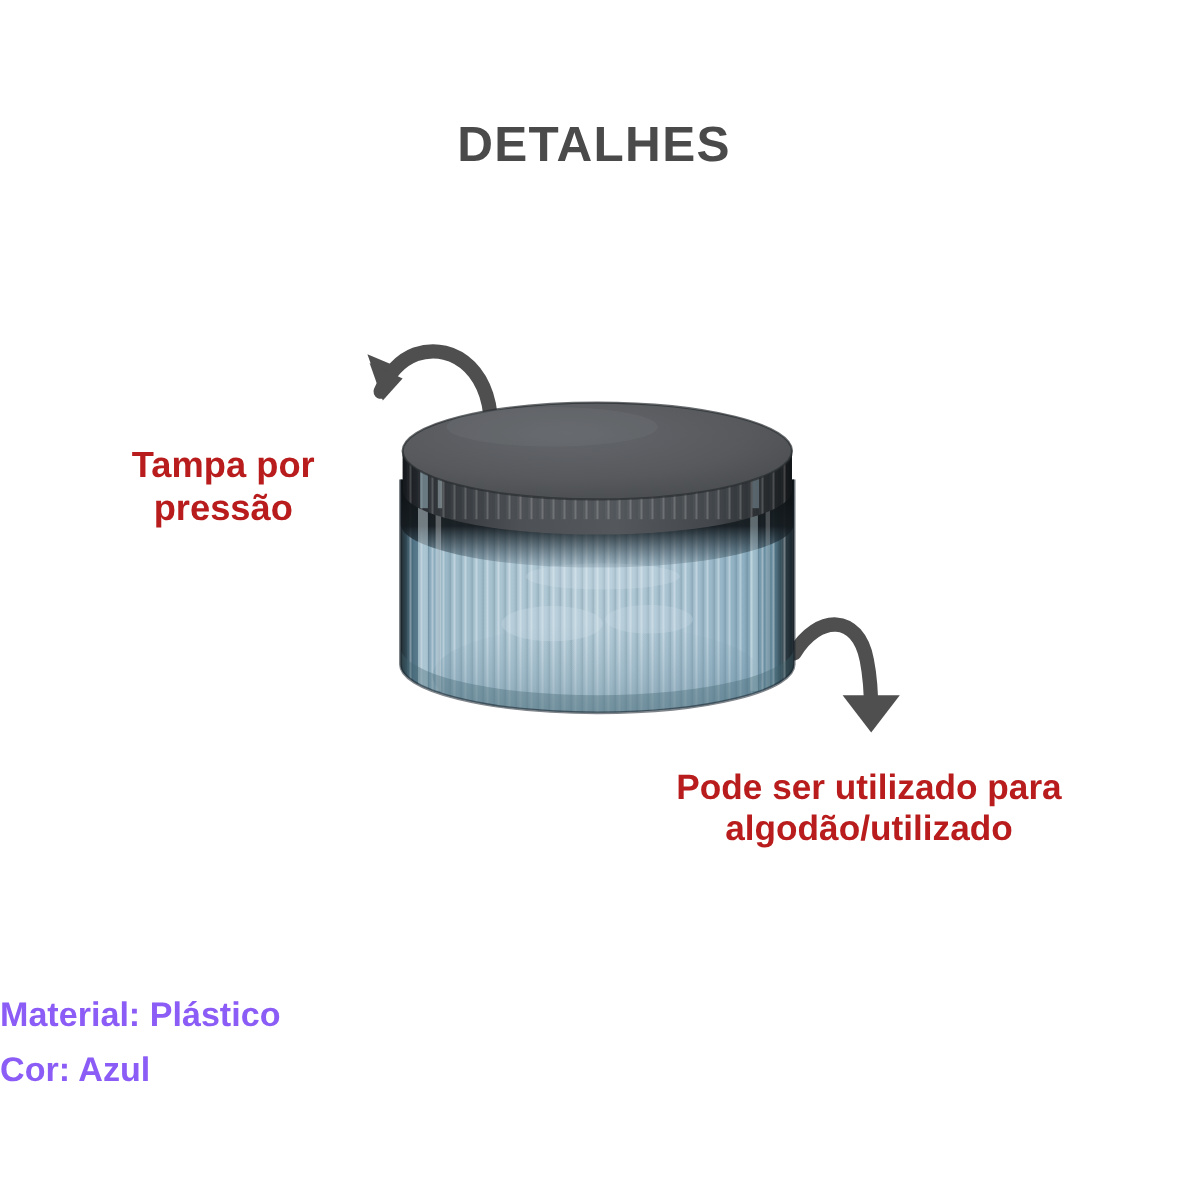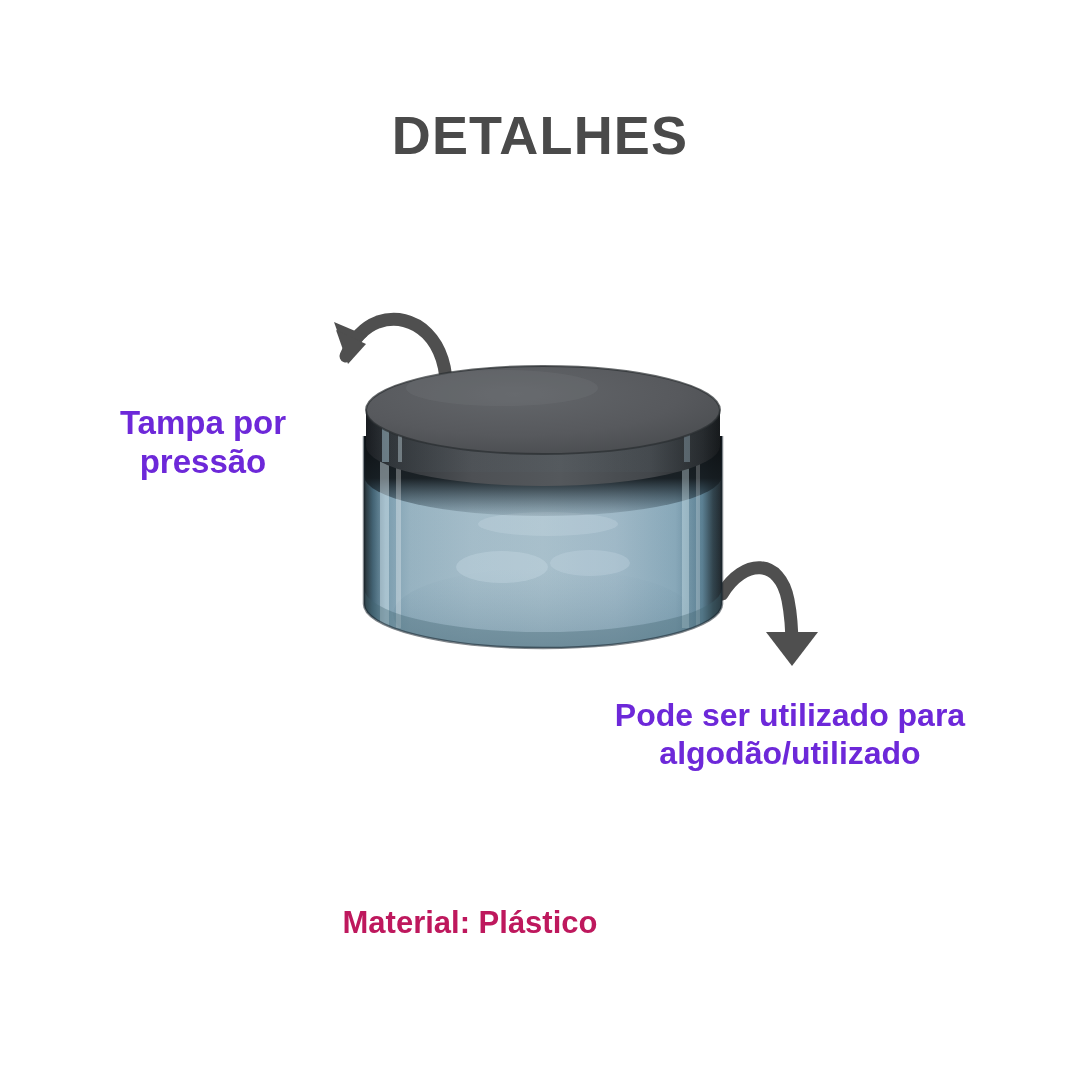--- a/index.html
+++ b/index.html
@@ -22,32 +22,32 @@
     background: #ffffff;
   }
 
   
   .title {
     position: absolute;
     left: 0;
     top: 108px;
     width: 1080px;
     text-align: center;
-    font-size: 54px;
+    font-size: 45px;
     font-weight: 700;
     letter-spacing: 1.2px;
     color: #4a4a4a;
     line-height: 1;
   }
 
   
   .callout {
     position: absolute;
     font-weight: 700;
-    color: #6d28d9;
+    color: #b91c1c;
     line-height: 1.18;
     text-align: center;
     white-space: pre-line;
   }
   .callout-left {
     left: 48px;
     top: 404px;
     width: 310px;
     font-size: 33px;
   }
@@ -57,22 +57,22 @@
     width: 500px;
     font-size: 32px;
   }
 
   
   .specs {
     position: absolute;
     left: 0;
     top: 898px;
     width: 940px;
-    text-align: center;
-    color: #be185d;
+    text-align: left;
+    color: #8b5cf6;
     font-weight: 700;
     font-size: 31px;
     line-height: 1.62;
   }
   .spec-line { display: block; }
 
   
   .arrow-svg {
     position: absolute;
     overflow: visible;
@@ -215,15 +215,16 @@
   </div>
 
   <div class="callout callout-left">Tampa por
 pressão</div>
 
   <div class="callout callout-right">Pode ser utilizado para
 algodão/utilizado</div>
 
   <div class="specs">
     <span class="spec-line">Material: Plástico</span>
+    <span class="spec-line">Cor: Azul</span>
   </div>
 
 </div>
 
 </body></html>

